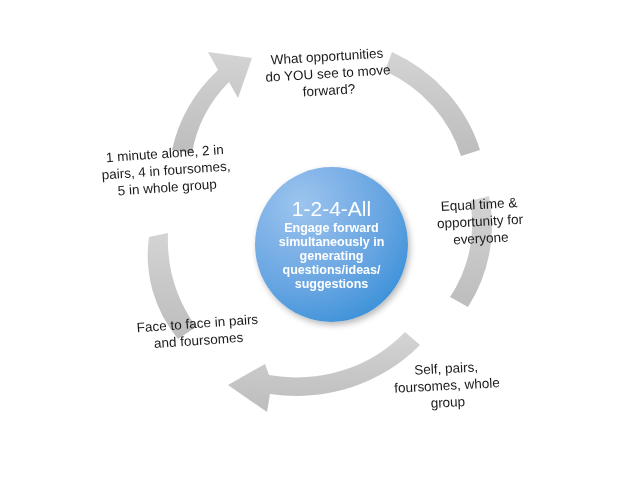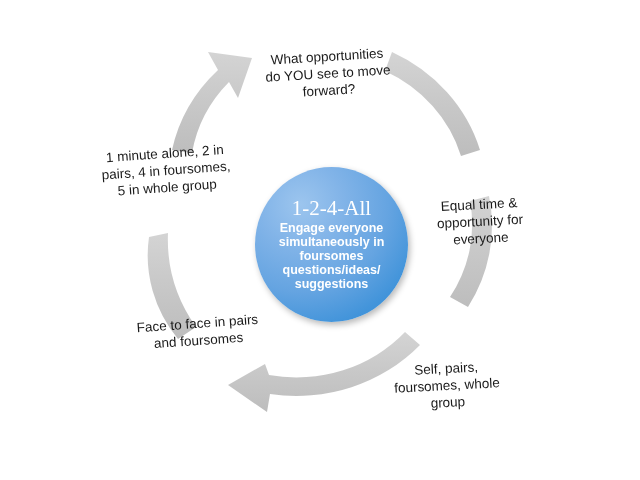--- a/index.html
+++ b/index.html
@@ -52,21 +52,20 @@
     box-sizing: border-box;
     padding: 6px 10px 8px 10px;
   }
   .center-title {
     font-size: 21px;
     line-height: 23px;
     font-weight: 400;
     letter-spacing: 0px;
     margin-bottom: 1px;
     white-space: nowrap;
-    font-family: Liberation Serif, serif;
   }
   .center-body {
     font-size: 12.5px;
     line-height: 14px;
     font-weight: bold;
     max-width: 122px;
   }
 
   
   .label {
@@ -139,21 +138,21 @@
       <path d="M 168 233
                A 168 158 0 0 0 196 327
                L 178 339
                A 146 137 0 0 1 149 237
                Z" fill="url(#arcGrad)"></path>
     </g>
   </svg>
 
   <div class="center-circle">
     <div class="center-title">1-2-4-All</div>
-    <div class="center-body">Engage everyone simultaneously in foursomes questions/ideas/ suggestions</div>
+    <div class="center-body">Engage forward simultaneously in generating questions/ideas/ suggestions</div>
   </div>
 
   <div class="label label-top">What opportunities
 do YOU see to move
 forward?</div>
 
   <div class="label label-right">Equal time &amp;
 opportunity for
 everyone</div>
 

